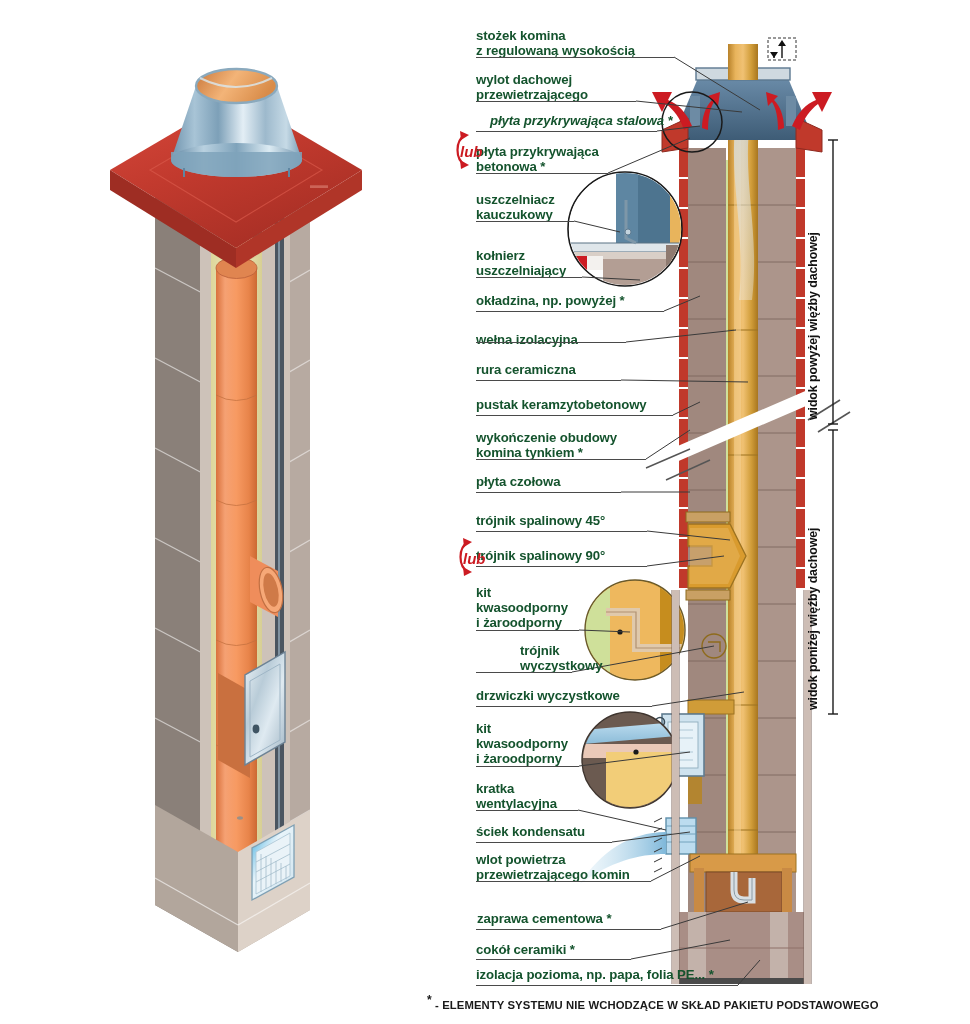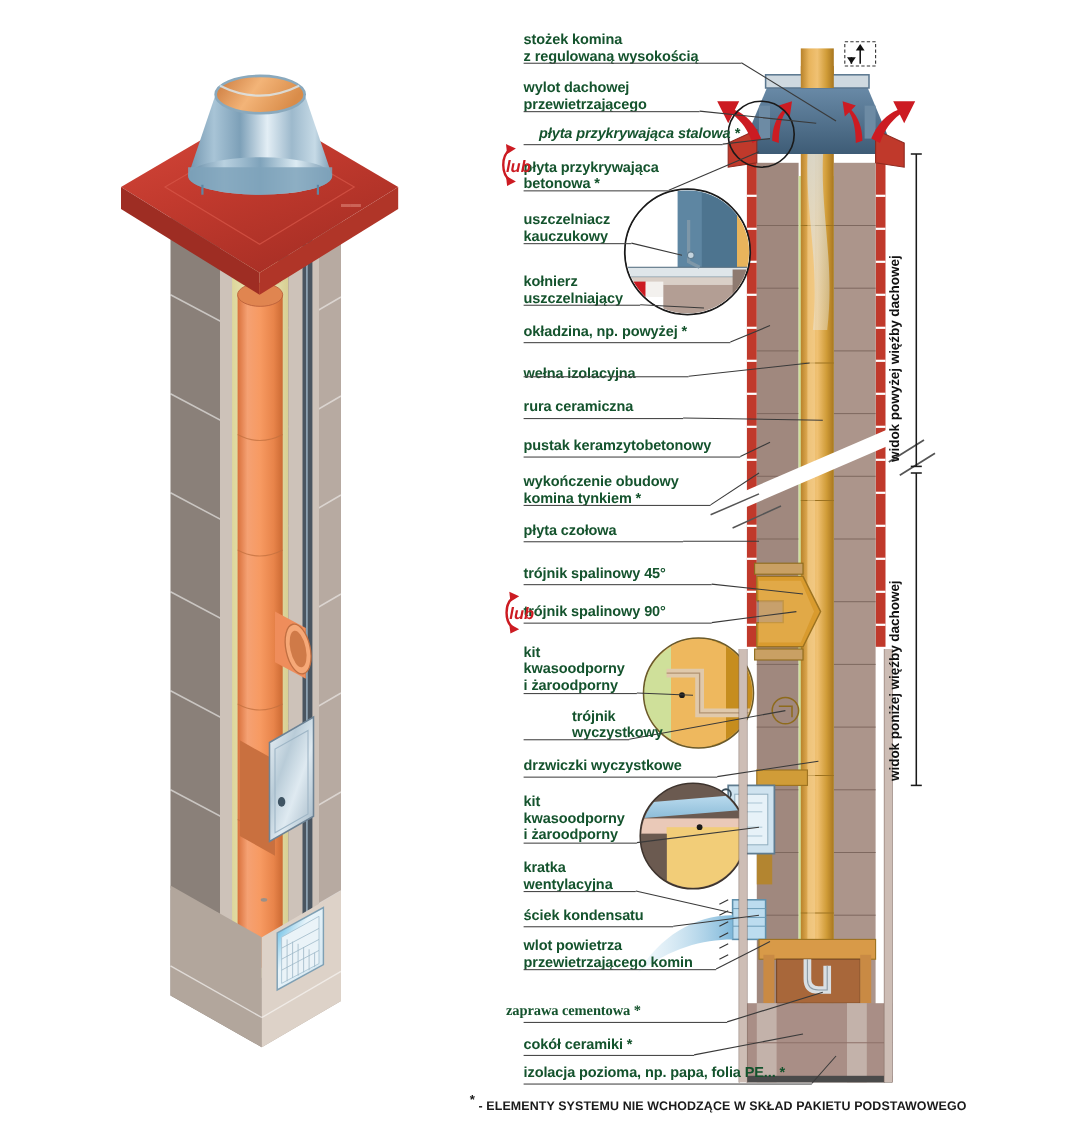--- a/index.html
+++ b/index.html
@@ -615,21 +615,21 @@
 i żaroodporny</div>
     <div class="label-rule" style="left: 476px; top: 766px; width: 103px;"></div>
     <div class="label" style="left: 476px; top: 781px;">kratka
 wentylacyjna</div>
     <div class="label-rule" style="left: 476px; top: 810px; width: 102px;"></div>
     <div class="label" style="left: 476px; top: 824px;">ściek kondensatu</div>
     <div class="label-rule" style="left: 476px; top: 842px; width: 136px;"></div>
     <div class="label" style="left: 476px; top: 852px;">wlot powietrza
 przewietrzającego komin</div>
     <div class="label-rule" style="left: 476px; top: 881px; width: 175px;"></div>
-    <div class="label" style="left: 460px; top: 911px; font-family: Liberation Serif, serif;">zaprawa cementowa *</div>
+    <div class="label" style="left: 477px; top: 911px;">zaprawa cementowa *</div>
     <div class="label-rule" style="left: 476px; top: 929px; width: 185px;"></div>
     <div class="label" style="left: 476px; top: 942px;">cokół ceramiki *</div>
     <div class="label-rule" style="left: 476px; top: 959px; width: 155px;"></div>
     <div class="label" style="left: 476px; top: 967px;">izolacja pozioma, np. papa, folia PE... *</div>
     <div class="label-rule" style="left: 476px; top: 985px; width: 262px;"></div>
   </div>
 <div id="lub-layer">
     <div style="position: absolute; left: 449px; top: 128px; width: 34px; height: 44px;"><svg width="34" height="44" viewBox="0 0 34 44">
         <path d="M16,7 C6,13 6,31 16,37" fill="none" stroke="#cc1b22" stroke-width="2.2"></path>
         <path d="M11,3 L20,7 L12,12 Z" fill="#cc1b22"></path>

